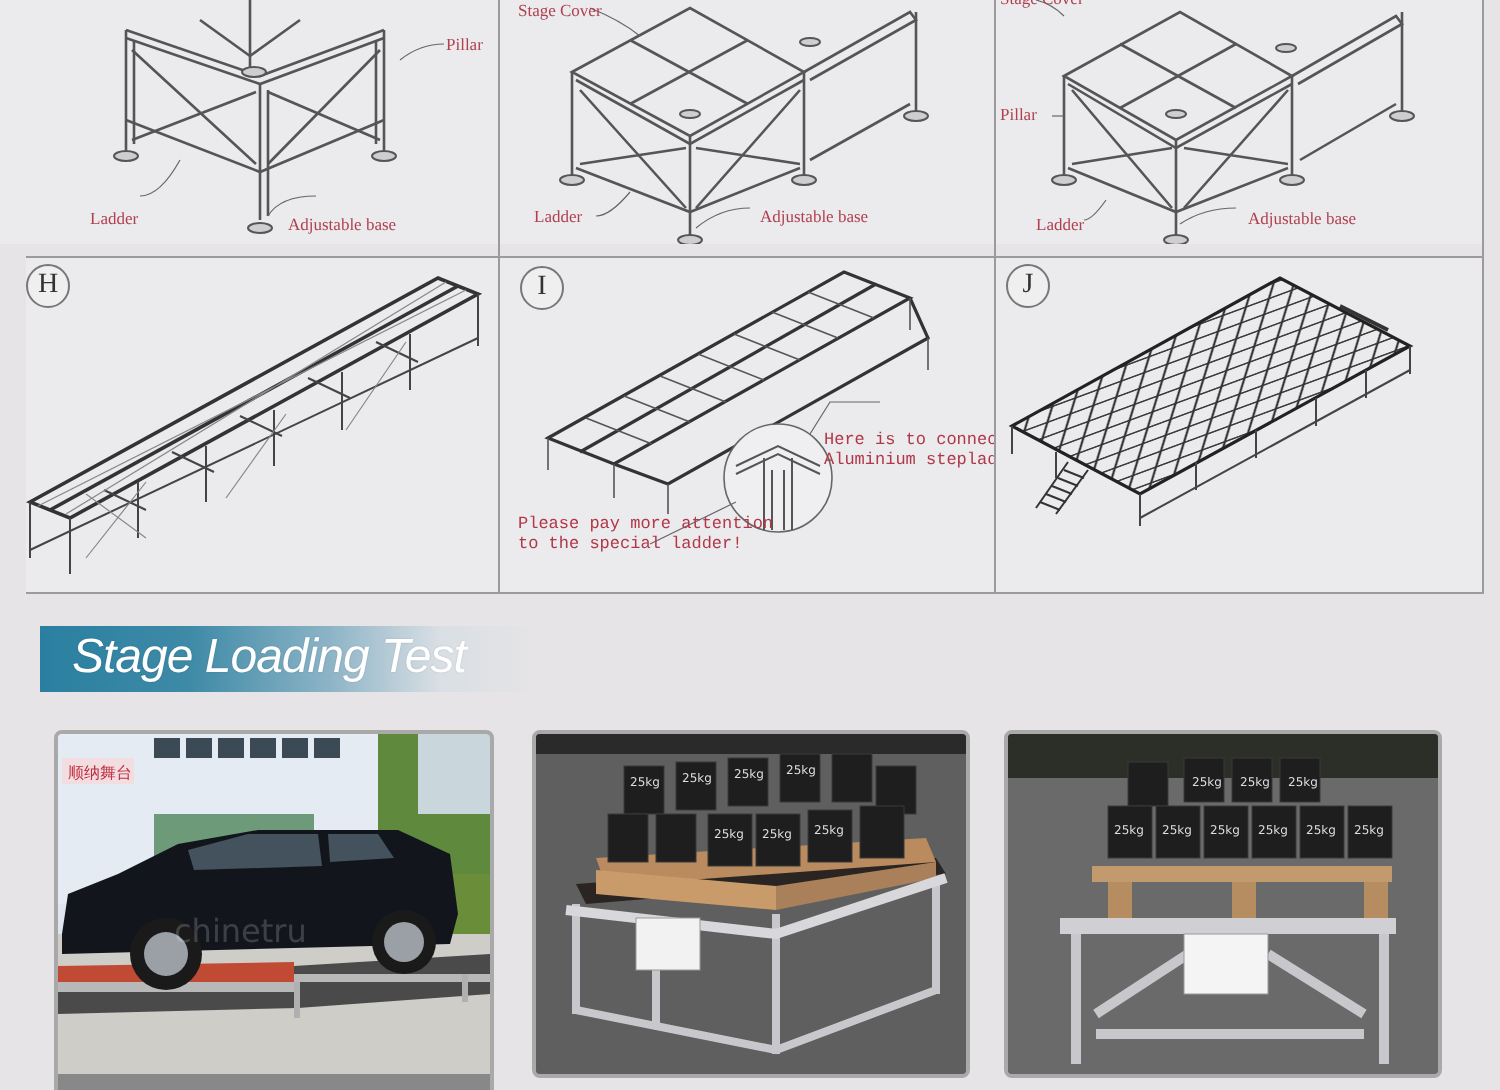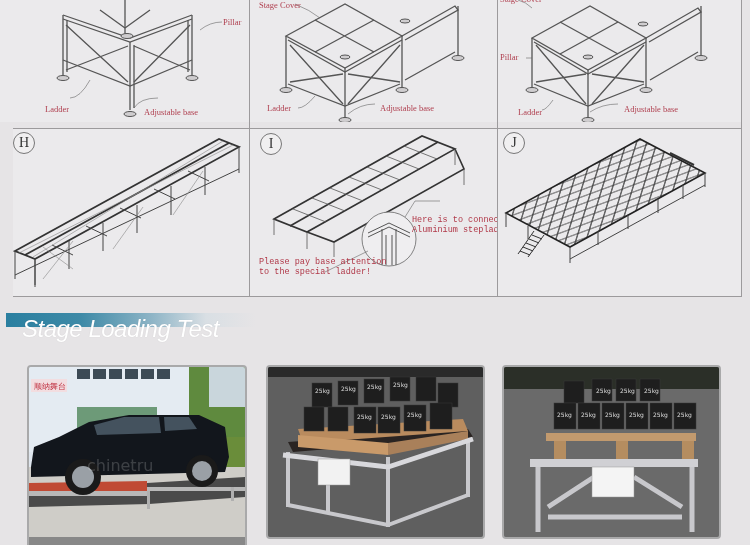--- a/index.html
+++ b/index.html
@@ -23,21 +23,21 @@
     font-size: 8.5px; color: #b04050; white-space: nowrap; line-height: 10px;
   }
   .lbl-red { font-family: "Liberation Mono", monospace; font-size: 8.5px; color: #b03848; white-space: pre; line-height: 10px; position: absolute; }
   .circle-letter {
     position: absolute; width: 20px; height: 20px; border: 1px solid #777;
     border-radius: 50%; text-align: center; line-height: 20px;
     font-family: "Liberation Serif", serif; font-size: 14px; color: #333;
     background: #f0eff0;
   }
   .banner {
-    position: absolute; left: 6px; top: 313px; width: 250px; height: 14px;
+    position: absolute; left: 20px; top: 313px; width: 250px; height: 33px;
     background: linear-gradient(90deg, #2a7fa0 0%, #3e8aa7 30%, #8db4c6 58%, #d9dfe4 80%, rgba(230,228,230,0) 100%);
   }
   .banner-text {
     position: absolute; left: 16px; top: 1px; color: #fff;
     font-family: "Liberation Sans", sans-serif; font-style: italic; font-weight: normal;
     font-size: 24px; line-height: 29px; letter-spacing: -0.5px;
     text-shadow: 0 0 1px rgba(0,0,0,0.15);
   }
   .photo {
     position: absolute; border: 2px solid #a9a9aa; border-radius: 4px; overflow: hidden;
@@ -181,21 +181,21 @@
         <path d="M118 104 L139 94 L160 104 M118 108 L139 98 L160 108"></path>
         <path d="M132 100 L132 136 M146 100 L146 136 M136 106 L136 136 M142 106 L142 136"></path>
       </g>
       <g stroke="#666" stroke-width="0.6" fill="none">
         <path d="M155 88 L165 72 L190 72"></path>
         <path d="M75 143 L118 122"></path>
       </g>
     </svg>
     <span class="lbl-red" style="left:162px;top:86px;">Here is to connect
 Aluminium stepladder!</span>
-    <span class="lbl-red" style="left:9px;top:128px;">Please pay base attention
+    <span class="lbl-red" style="left:9px;top:128px;">Please pay more attention
 to the special ladder!</span>
   </div>
 
   <div class="cell" style="left:498px;top:129px;width:243px;height:167px;">
     <span class="circle-letter" style="left:5px;top:3px;">J</span>
     <svg width="243" height="167">
       <defs>
         <pattern id="gridpat" width="9" height="9" patternUnits="userSpaceOnUse" patternTransform="skewX(-40) rotate(-28)">
           <rect width="9" height="9" fill="none" stroke="#333" stroke-width="1"></rect>
         </pattern>

